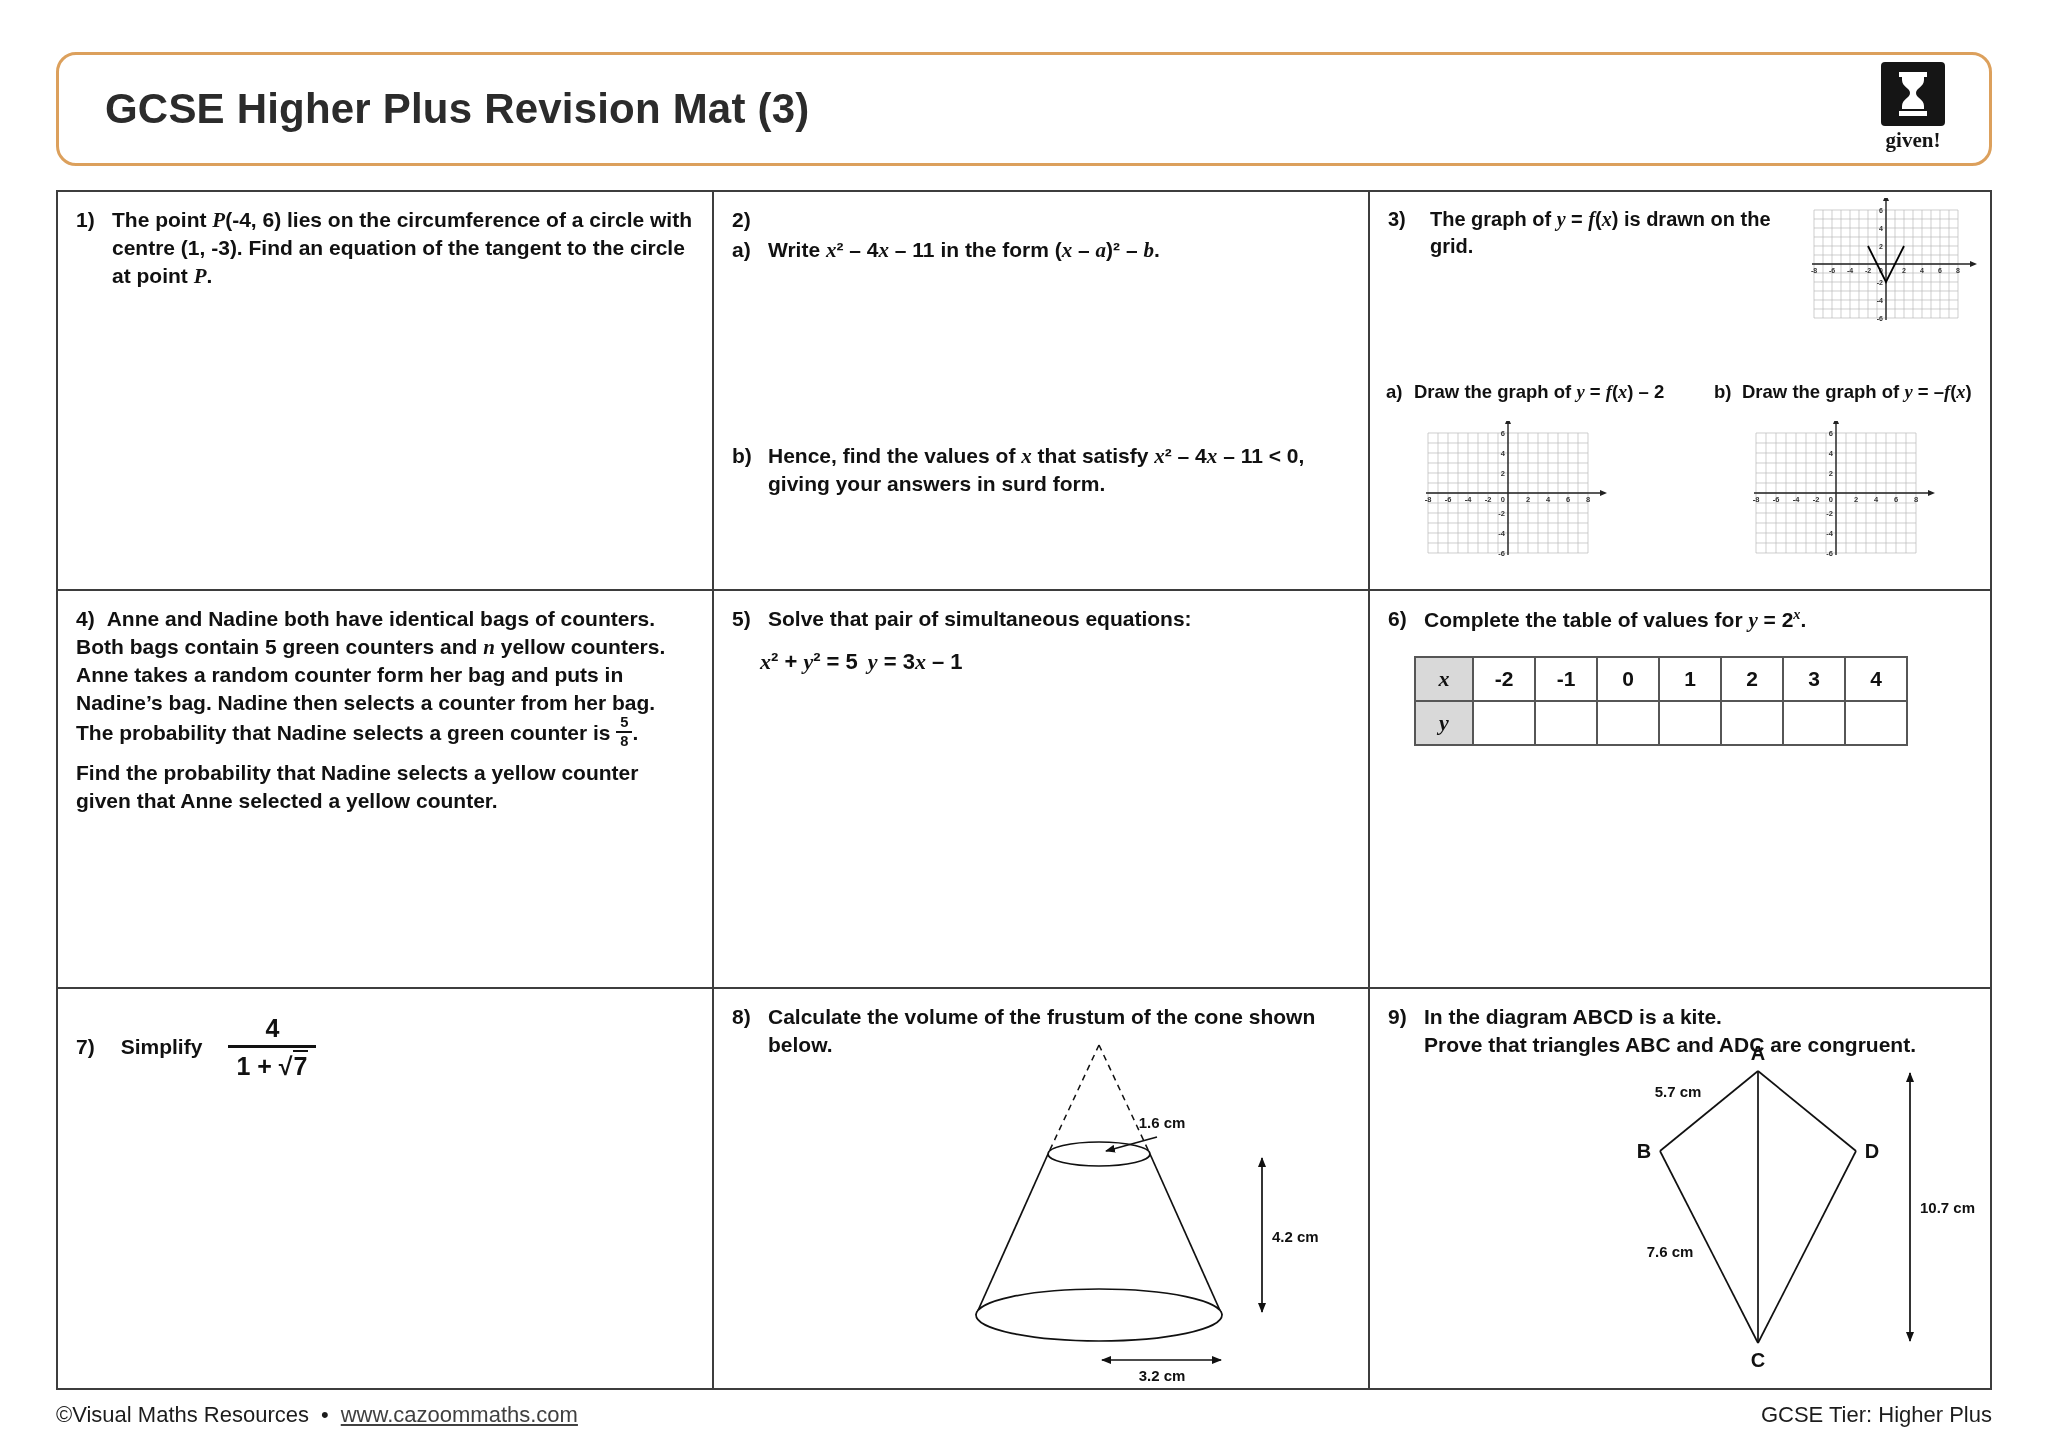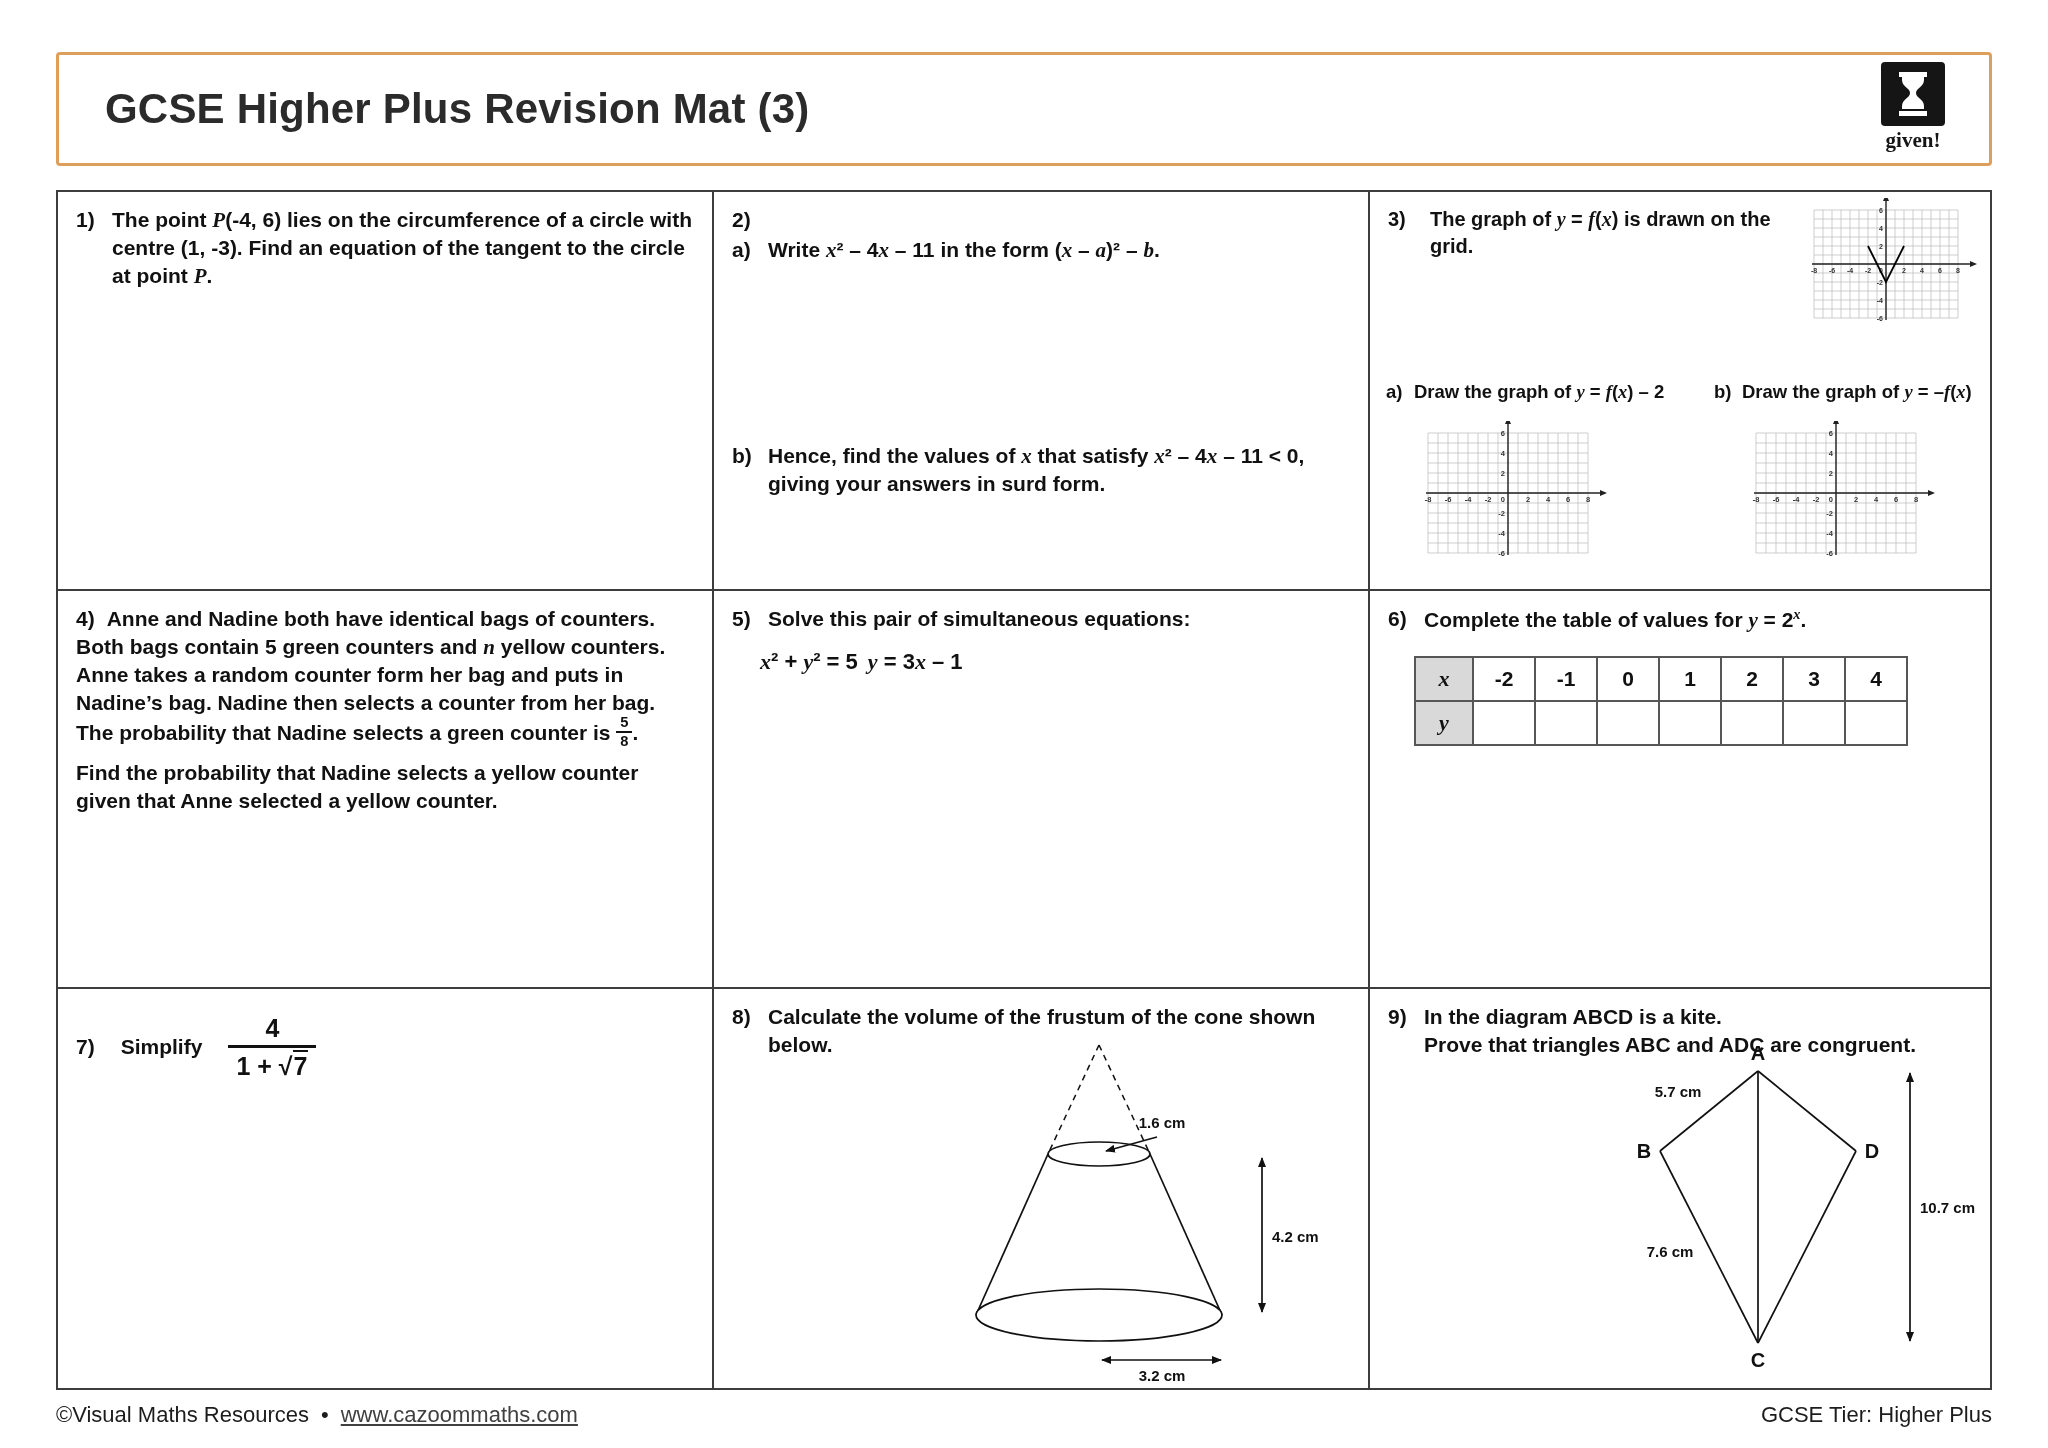--- a/index.html
+++ b/index.html
@@ -2,21 +2,21 @@
 <html><head>
 <meta charset="utf-8">
 <style>
   *{box-sizing:border-box;margin:0;padding:0;}
   html,body{background:#fff;}
   .page{position:relative;width:2048px;height:1448px;background:#fff;color:#111;
         font-family:"Liberation Sans",sans-serif;overflow:hidden;}
 
   
   .header-box{position:absolute;left:56px;top:52px;width:1936px;height:114px;
-              border:3px solid #dca05c;border-radius:4px;}
+              border:3px solid #dca05c;border-radius:20px;}
   .page-title{position:absolute;left:46px;top:50%;transform:translateY(-50%);
               font-size:42px;font-weight:bold;color:#2b2b2b;letter-spacing:0.2px;}
   .logo{position:absolute;right:26px;top:7px;width:100px;text-align:center;}
   .logo-box{width:64px;height:64px;background:#151515;border-radius:4px;margin:0 auto;
             display:flex;align-items:center;justify-content:center;}
   .logo-text{font-family:"Liberation Serif",serif;font-weight:bold;font-size:21px;
              color:#151515;margin-top:2px;}
 
   
   .qgrid{position:absolute;left:56px;top:190px;width:1936px;height:1200px;
@@ -302,21 +302,21 @@
               <span class="ifrac-num">5</span>
               <span class="ifrac-den">8</span>
             </span>.</span>
       </div>
       <div style="margin-top:7px;">Find the probability that Nadine selects a yellow counter given that Anne selected a yellow counter.</div>
     </div>
 
     <div class="cell">
       <div class="qrow">
         <span class="qnum">5)</span>
-        <span class="qtext">Solve this pair of simultaneous equations:</span>
+        <span class="qtext">Solve that pair of simultaneous equations:</span>
       </div>
       <div class="eqs">
         <span><span class="math">x</span>² + <span class="math">y</span>² = 5</span>
         <span><span class="math">y</span> = 3<span class="math">x</span> – 1</span>
       </div>
     </div>
 
     <div class="cell">
       <div class="qrow">
         <span class="qnum">6)</span>

